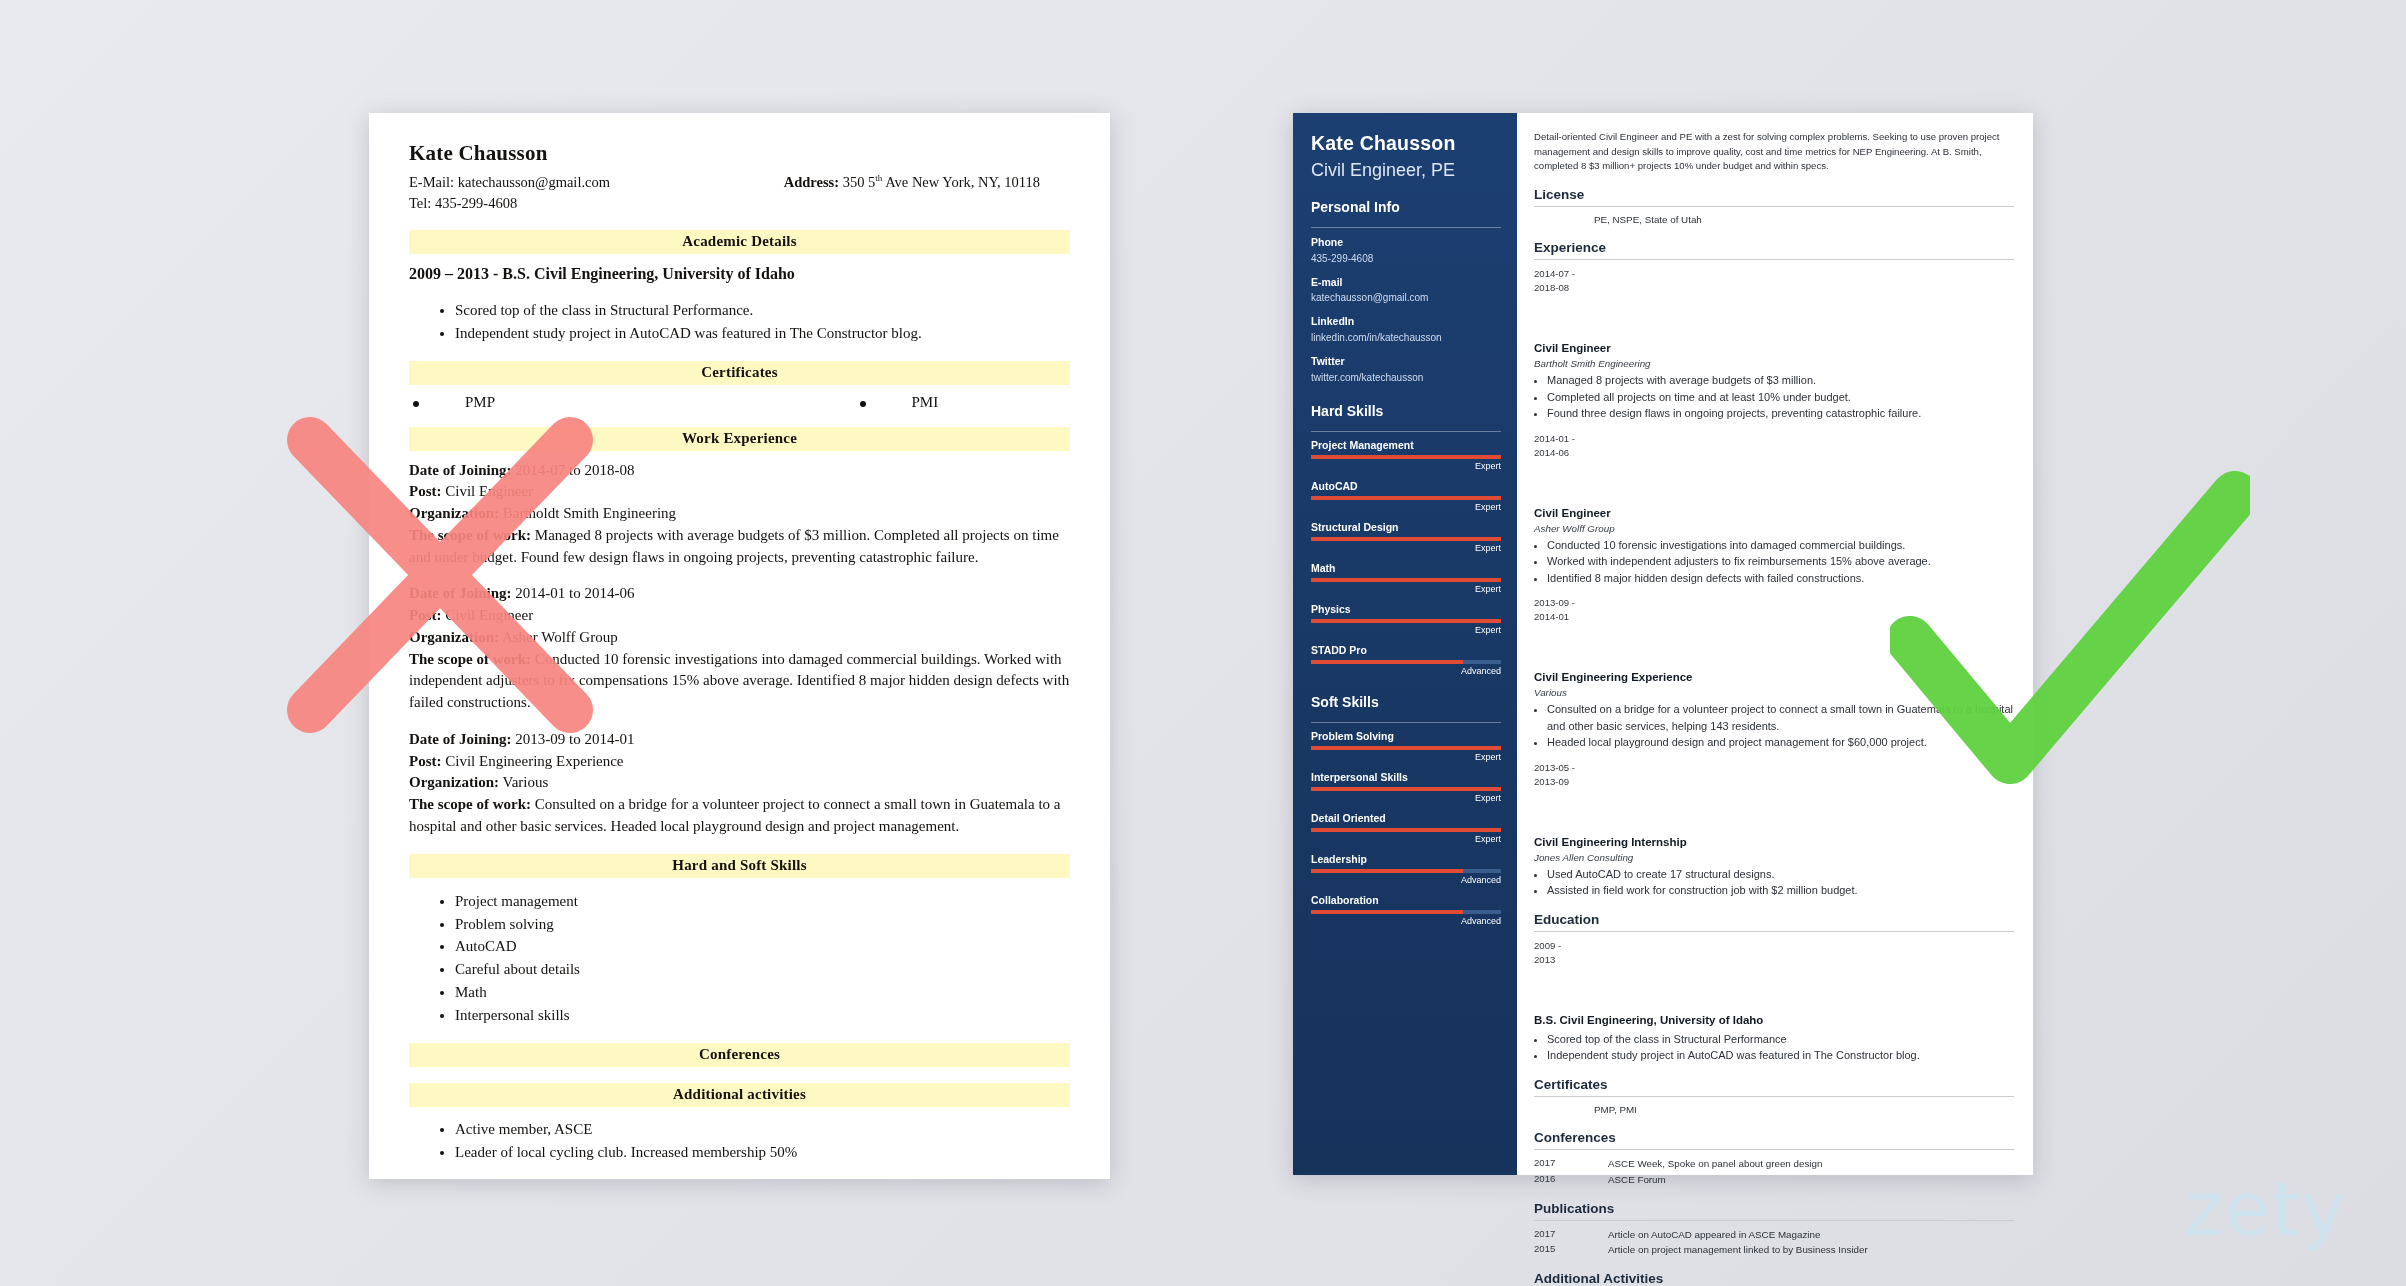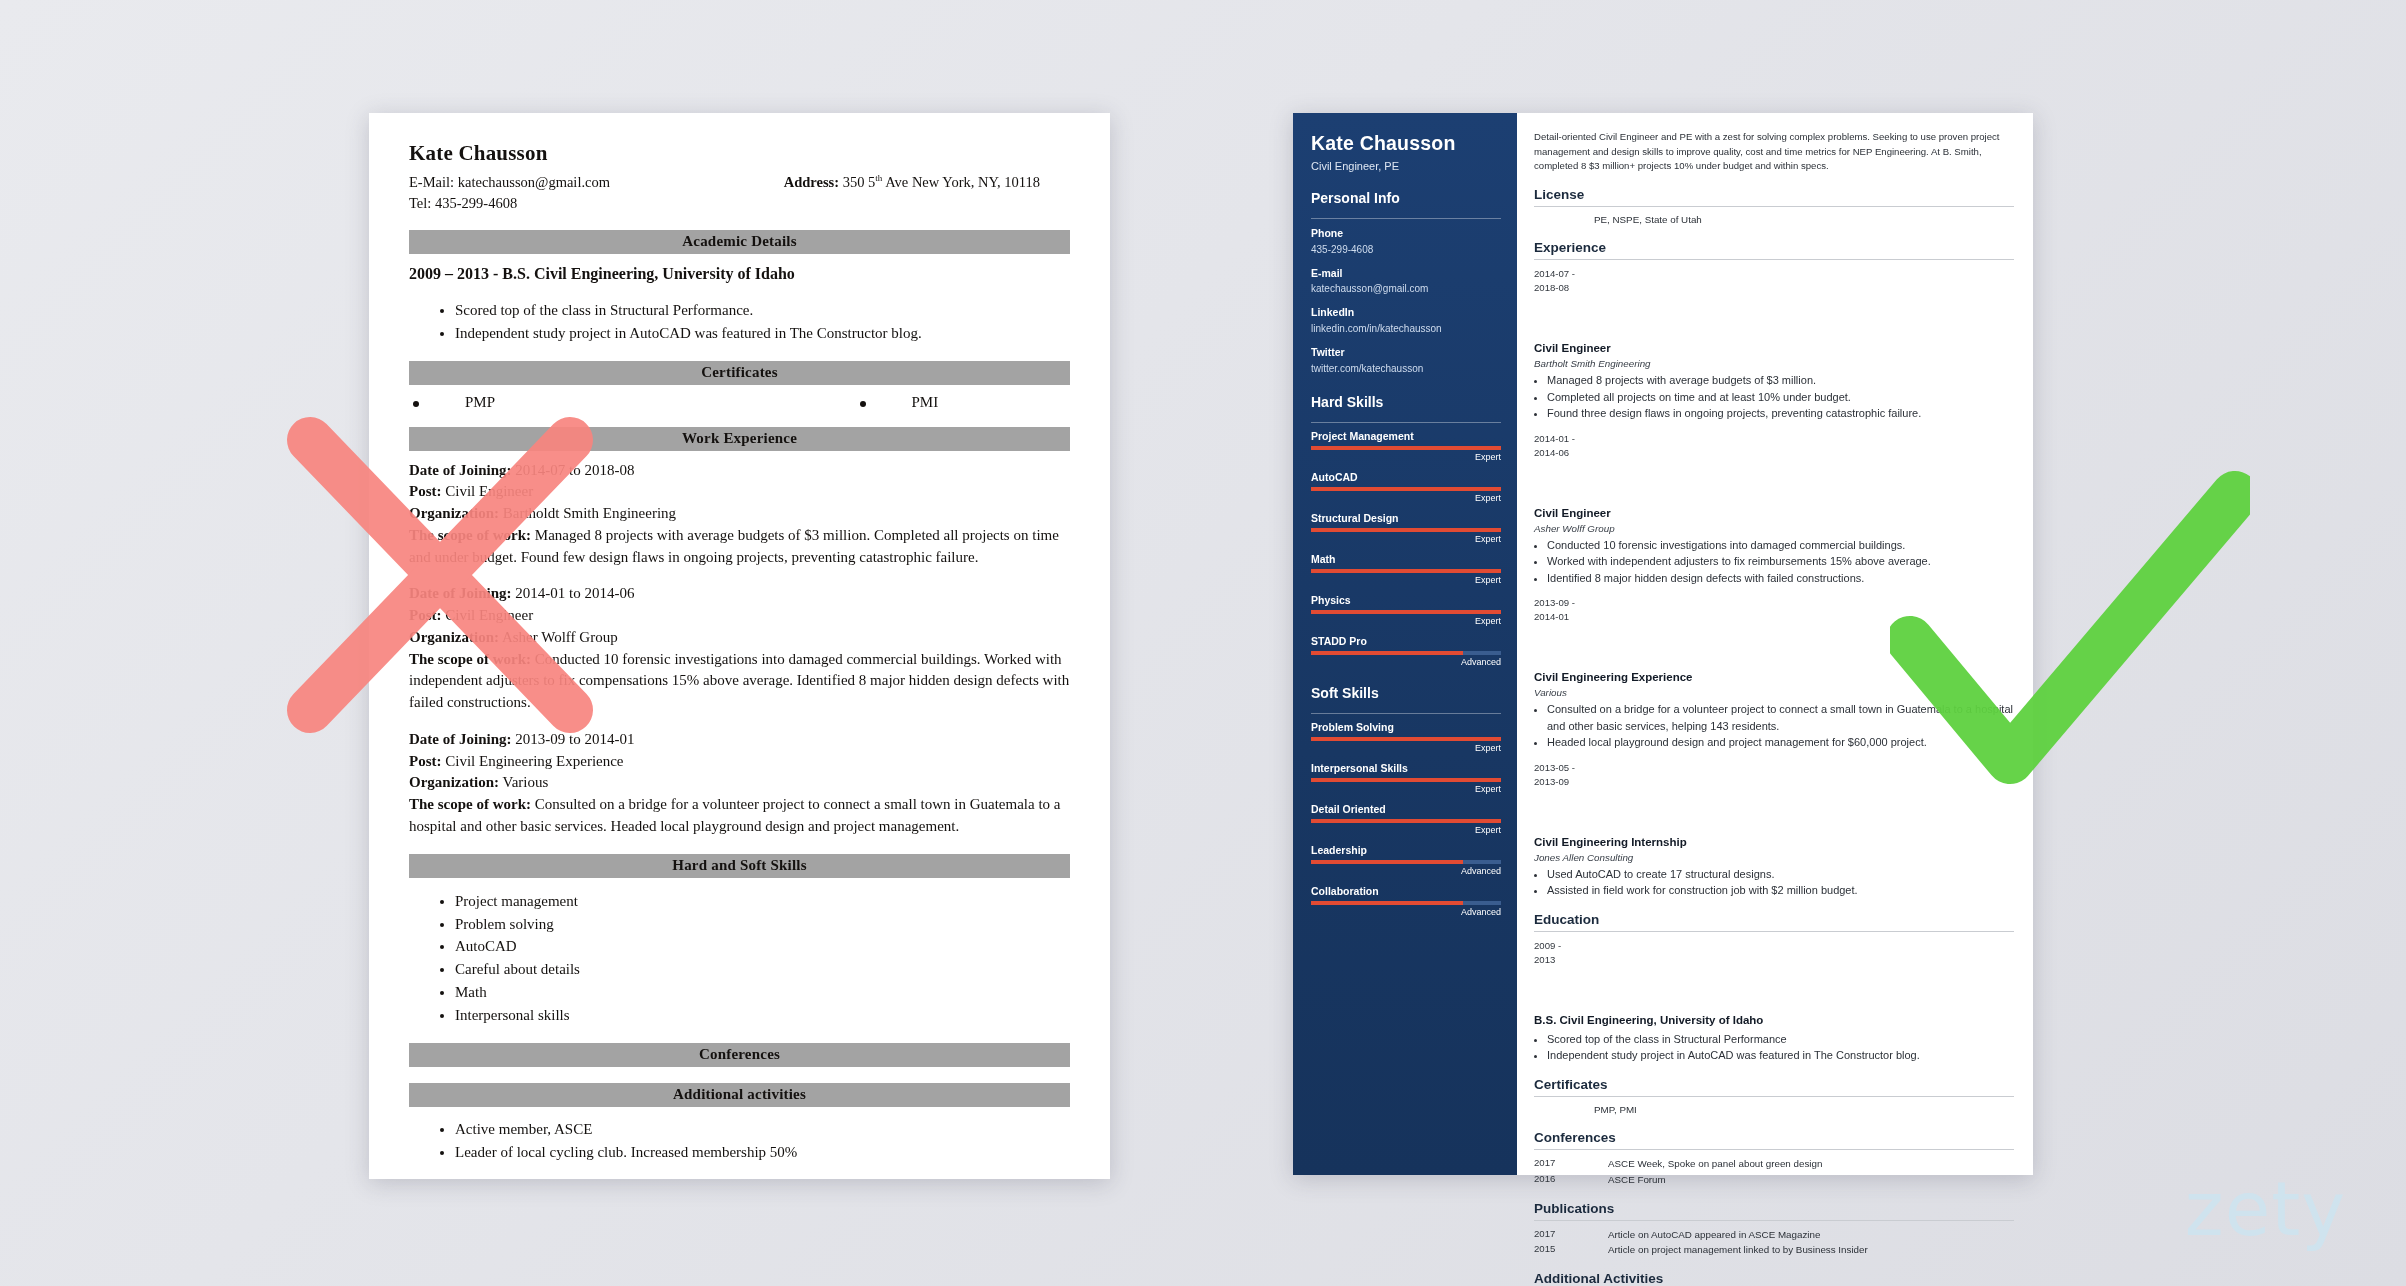--- a/index.html
+++ b/index.html
@@ -41,21 +41,21 @@
     font-size: 14.5px;
     line-height: 1.45;
   }
   .bad-contact-left { }
   .bad-contact-right { padding-right: 30px; }
   .bad-contact-right b { font-weight: bold; }
   .sup { font-size: 9px; vertical-align: super; }
 
   .bad-sec-head {
     margin-top: 16px;
-    background: #a3a3a3;
+    background: #fef9c3;
     text-align: center;
     font-weight: bold;
     font-size: 15px;
     padding: 3px 0 4px 0;
     letter-spacing: 0.2px;
   }
   .bad-body {
     font-size: 15px;
     line-height: 1.45;
     margin-top: 8px;
@@ -125,21 +125,21 @@
     padding: 20px 16px 16px 18px;
     box-sizing: border-box;
   }
   .g-name {
     font-size: 19.5px;
     font-weight: bold;
     letter-spacing: 0.2px;
     line-height: 1.12;
   }
   .g-role {
-    font-size: 11px;
+    font-size: 18px;
     margin-top: 5px;
     color: #dfe7f3;
   }
   .g-side-head {
     font-size: 14px;
     font-weight: bold;
     margin-top: 18px;
     margin-bottom: 7px;
     border-bottom: 1px solid rgba(255,255,255,0.35);
     padding-bottom: 12px;

